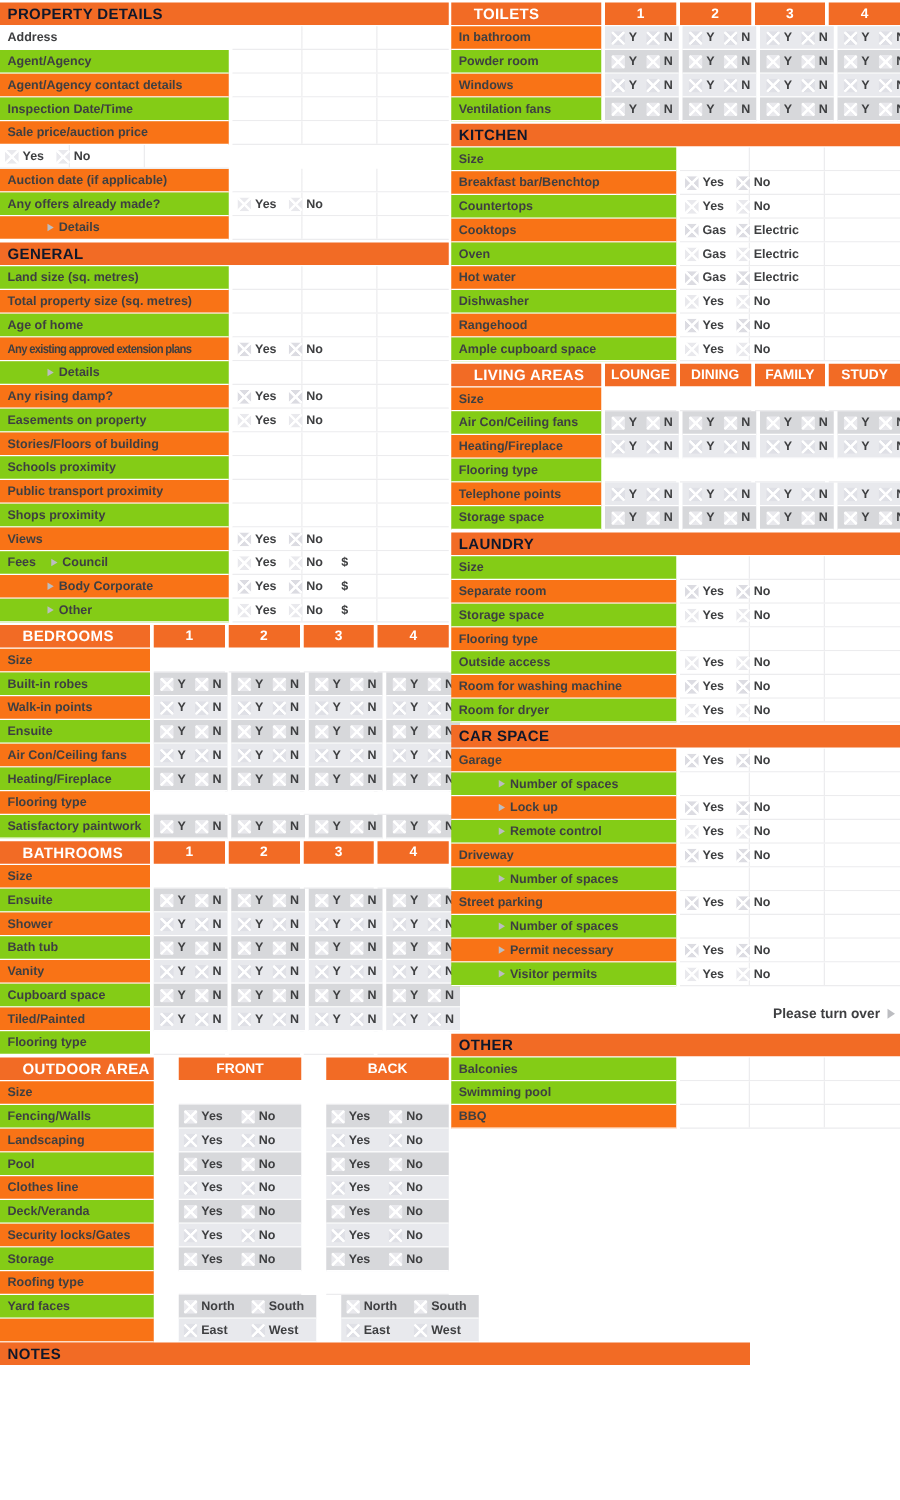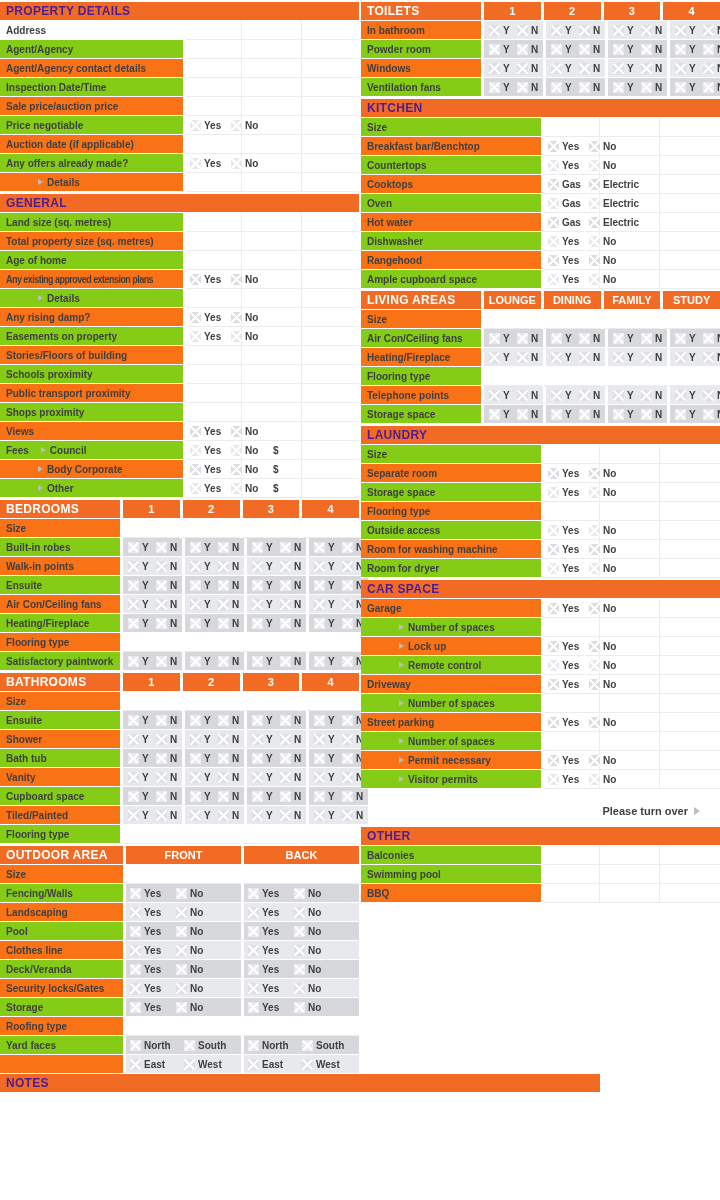--- a/index.html
+++ b/index.html
@@ -4,28 +4,28 @@
 <style>
   html,body{margin:0;padding:0;background:#fff}
   *{box-sizing:border-box}
   .page{position:relative;width:720px;height:1200px;background:#fff;
         font-family:"Liberation Sans",sans-serif;color:#3e3f41;overflow:hidden}
   .col{position:absolute;top:2px;width:359px}
   #col-left{left:0}
   #col-right{left:361px}
   #notes-wrap{position:absolute;left:0;top:1074px;width:600px}
   .sec{margin-bottom:2px}
-  .shead{height:18px;background:#f26b25;color:#4c1d95;font-weight:bold;font-size:12px;
+  .shead{height:18px;background:#f26b25;color:#0f172a;font-weight:bold;font-size:12px;
          line-height:18px;padding-left:6px;letter-spacing:.3px;margin-bottom:1px}
   .ghead{display:grid;height:18px;margin-bottom:1px}
   .hcell{background:#f26b25;color:#fff;font-weight:bold;font-size:11px;line-height:18px;text-align:center}
   .hlabel{background:#f26b25;color:#fff;font-weight:bold;font-size:12px;line-height:18px;
-          text-align:left;padding-left:6px;letter-spacing:.3px}
+          text-align:left;padding-left:18px;letter-spacing:.3px}
   .g5{grid-template-columns:120px repeat(4,1fr);column-gap:3px}
-  .g3{grid-template-columns:123px repeat(2,1fr);column-gap:3px}
+  .g3{grid-template-columns:123px repeat(2,1fr);column-gap:20px}
   .l183{grid-template-columns:183px 1fr;column-gap:3px}
   .l180{grid-template-columns:180px 1fr;column-gap:3px}
   .frow,.grow{display:grid;height:19px}
   .flabel,.glabel{display:flex;align-items:center;padding-left:6px;font-size:10px;
         font-weight:bold;border-bottom:1px solid #fff;white-space:nowrap;overflow:visible}
   .dark  .flabel,.dark  .glabel{background:#84cc16}
   .light .flabel,.light .glabel{background:#f97316}
   .rowWhite .flabel{background:#fff}
   .fval{position:relative;display:flex;align-items:center;background:#fff;
         border-bottom:1px solid #ececee;
@@ -51,21 +51,21 @@
   .prefix{margin-right:0}
   .squeeze{display:inline-block;letter-spacing:-0.6px;transform:scaleX(.9);transform-origin:left center}
   .orow{display:grid;height:19px}
   .ocell{display:flex;align-items:center;padding-left:4px;border-bottom:1px solid #fff;gap:2px}
   .dark  .ocell{background:#d7d8db}
   .light .ocell{background:#e8e9ed}
   .ocell.cellblank{background:#fff;border-bottom:1px solid #ececee}
   .ocell .optg{width:44px}
   .ocell .optg.wide{width:52px}
   .turnover{height:16px;margin-top:14px;margin-bottom:8px;display:flex;justify-content:flex-end;
-            align-items:center;font-size:11px;font-weight:bold;padding-right:20px}
+            align-items:center;font-size:11px;font-weight:bold;padding-right:4px}
   .tri-big{width:0;height:0;border-left:6px solid #bcbdc1;border-top:4px solid transparent;
            border-bottom:4px solid transparent;margin-left:6px}
 </style>
 </head>
 <body>
 
 <div class="page">
   <div class="col" id="col-left">
       <section class="sec">
         <div class="shead"><span>PROPERTY DETAILS</span></div>
@@ -93,23 +93,20 @@
           </div>
           <div class="fval"></div>
         </div>
         <div class="frow l183 light">
           <div class="flabel">
             <span>Sale price/auction price</span>
           </div>
           <div class="fval"></div>
         </div>
         <div class="frow l183 dark">
-          <div class="flabel">
-            <span>Price negotiable</span>
-          </div>
           <div class="fval">
             <span class="optg">
               <span class="cb"></span>
               <span class="olab">Yes</span>
             </span>
             <span class="optg">
               <span class="cb"></span>
               <span class="olab">No</span>
             </span>
           </div>

